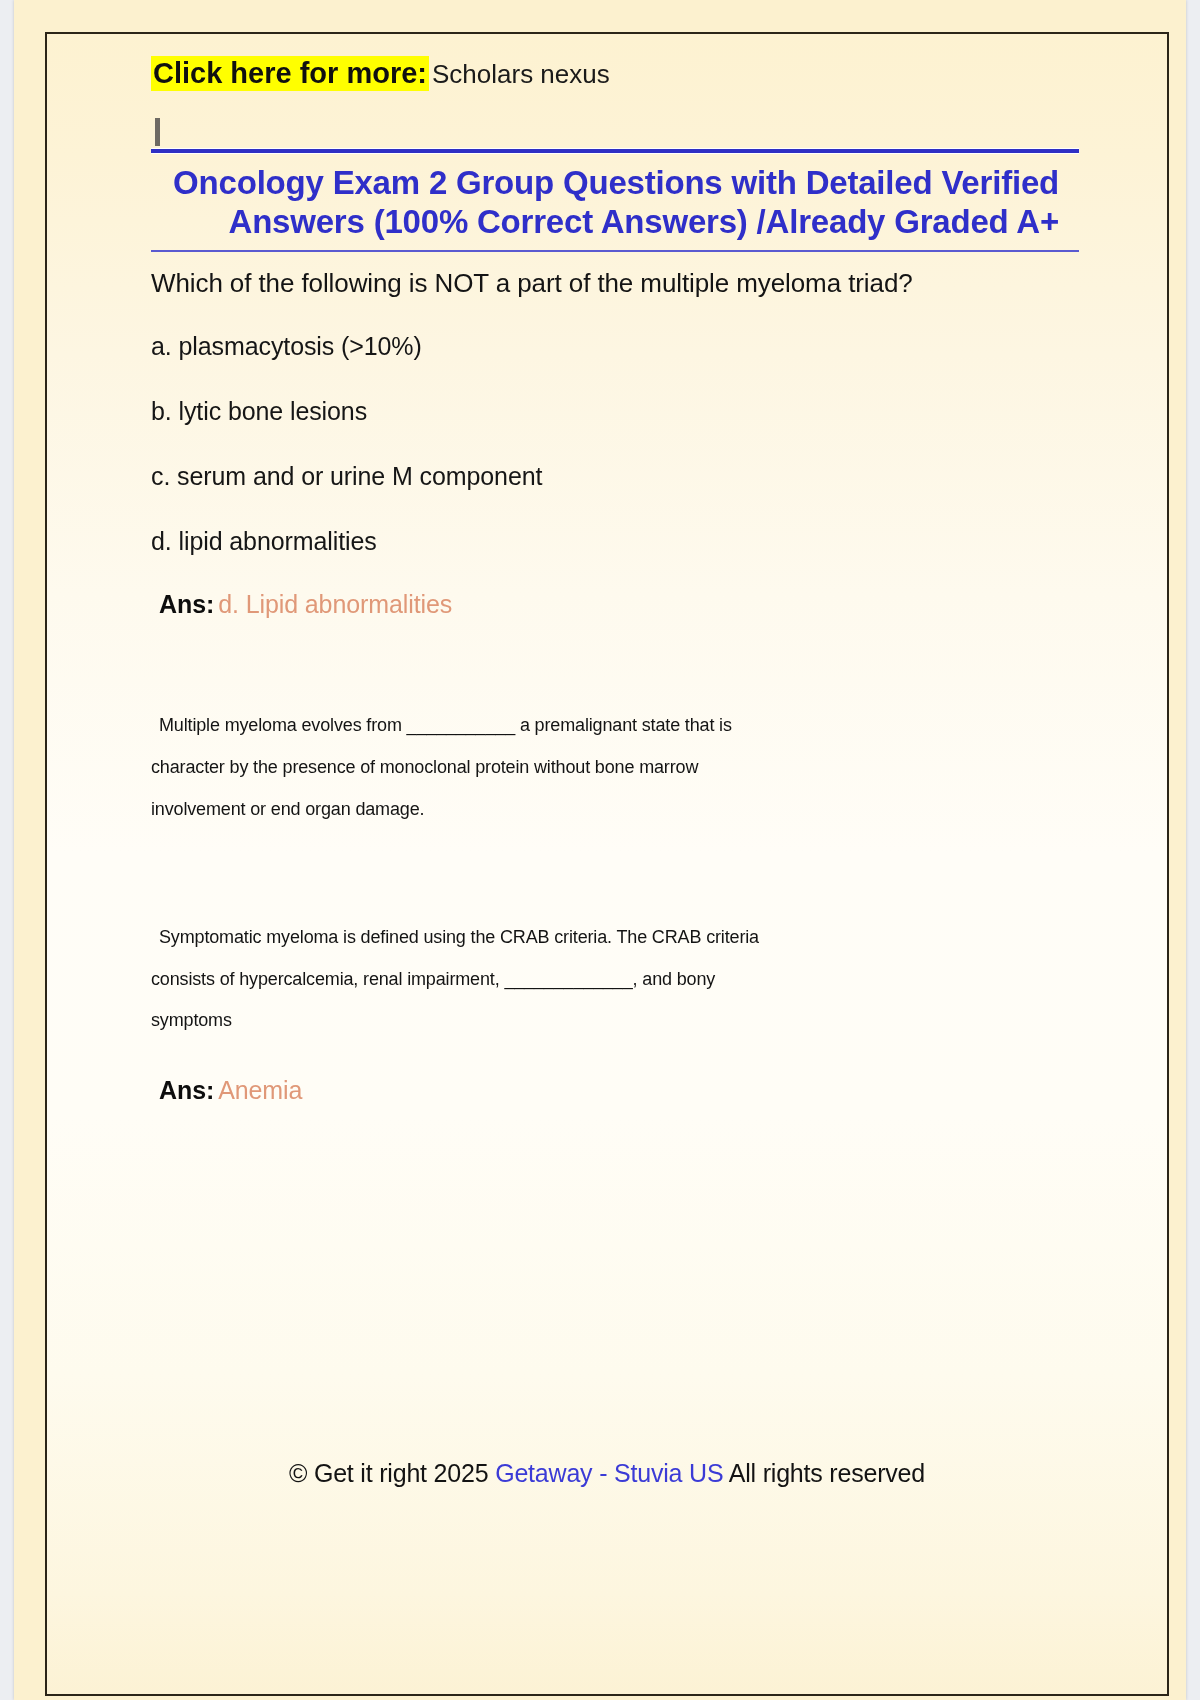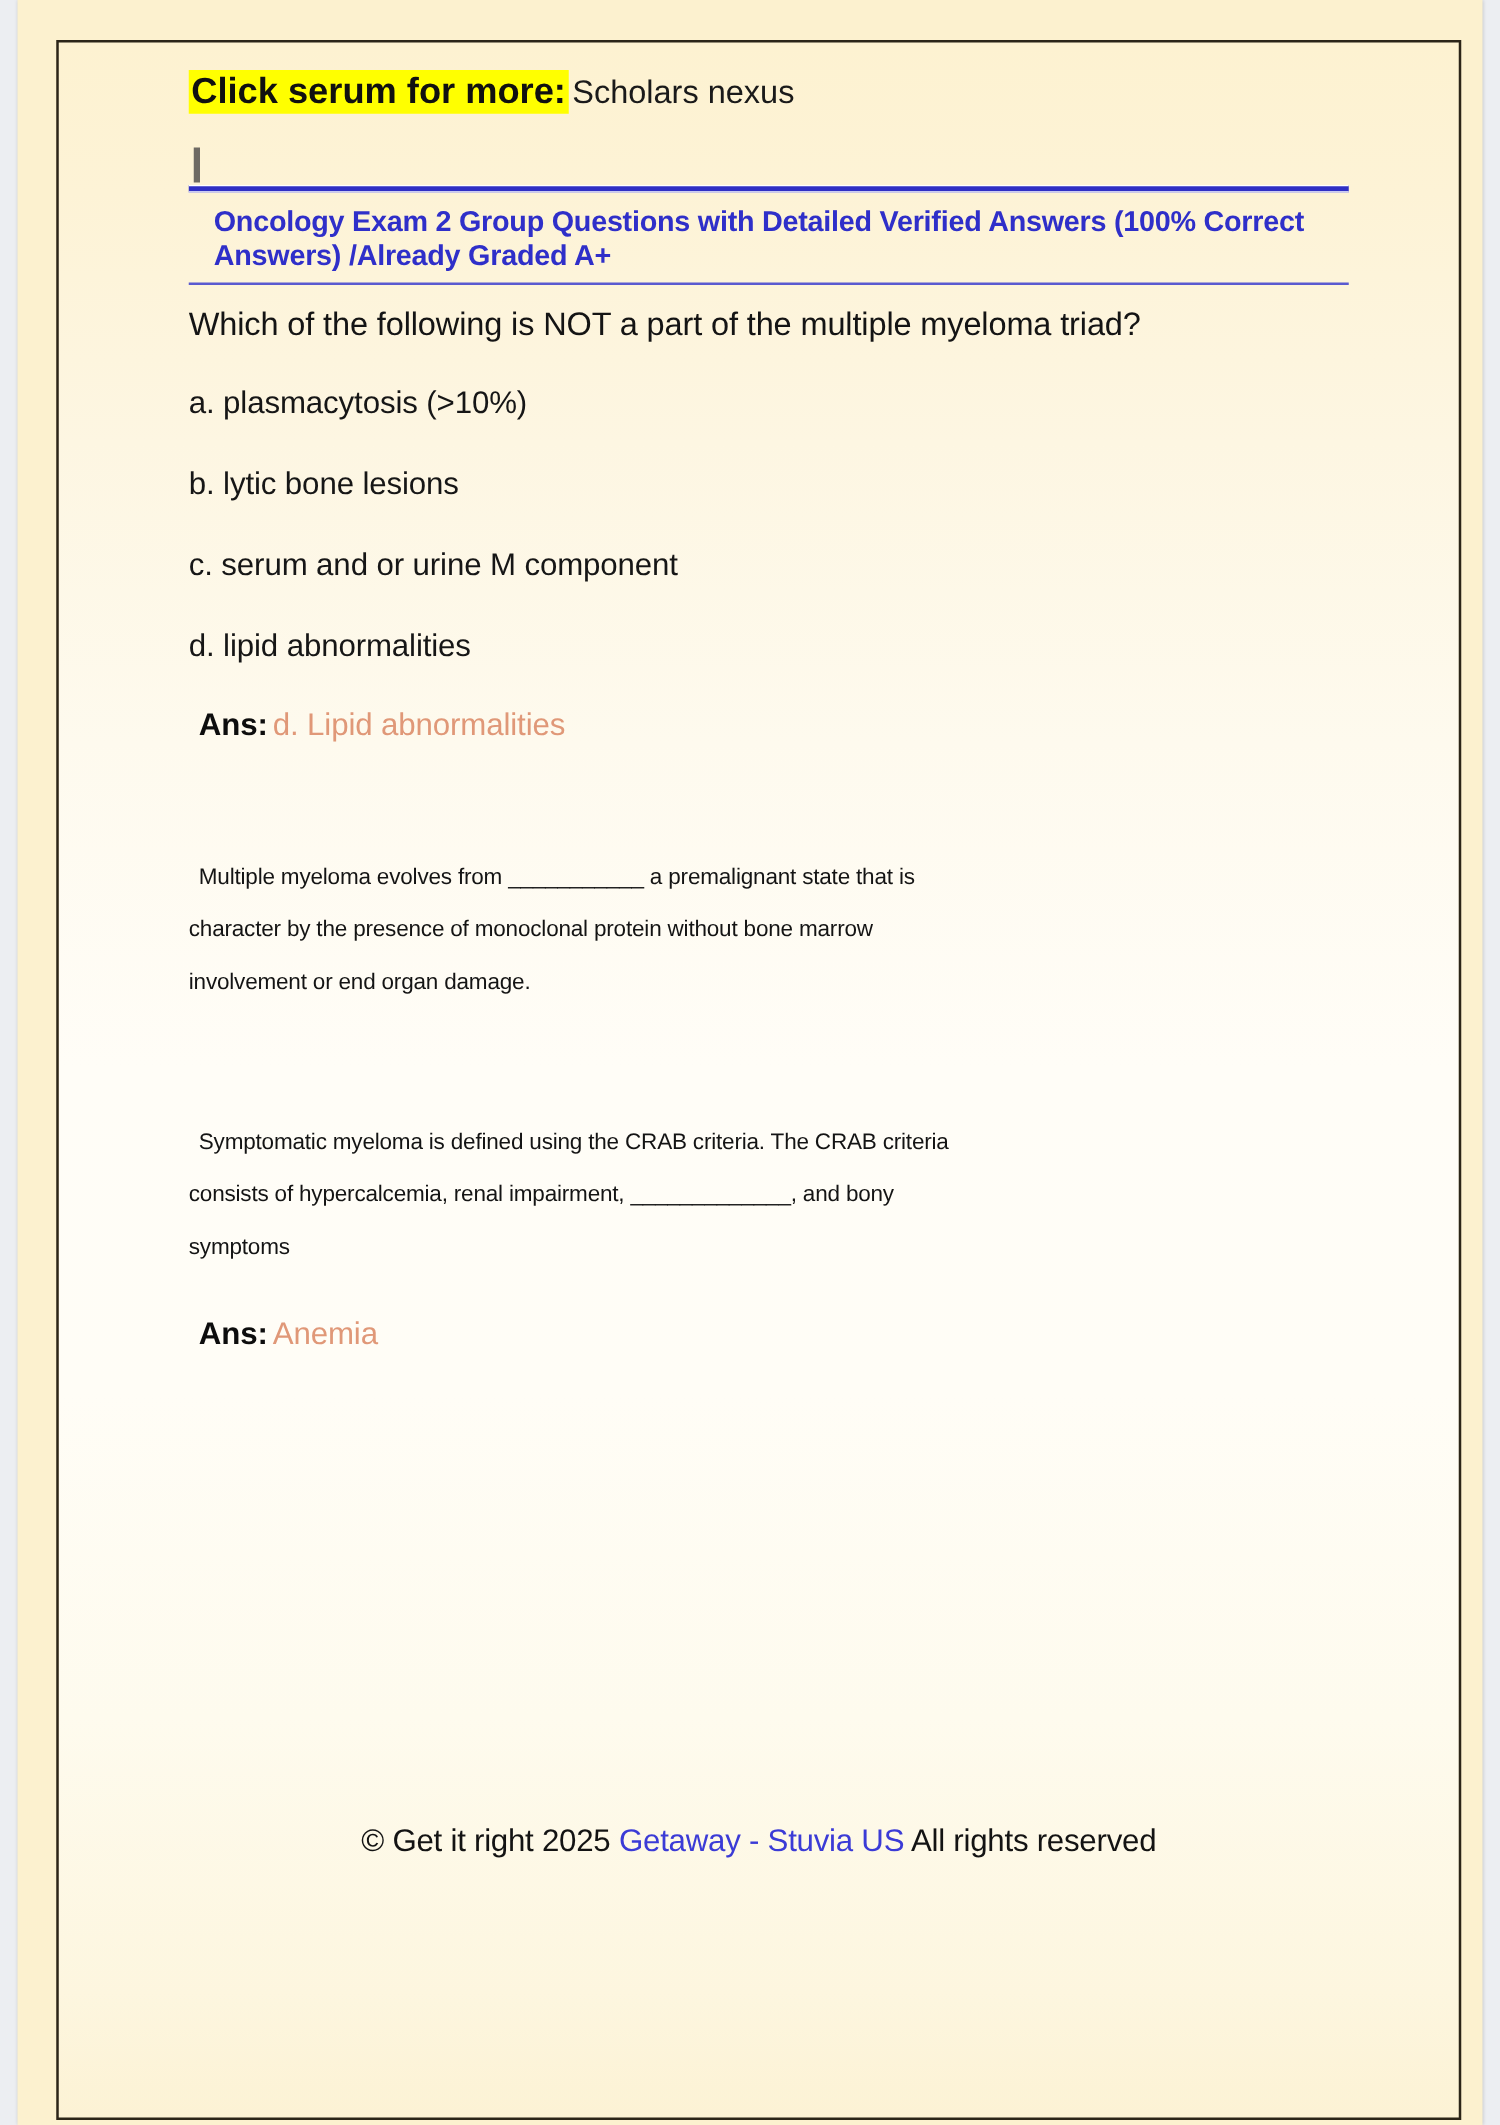--- a/index.html
+++ b/index.html
@@ -95,24 +95,24 @@
     margin: 0 0 0 0;
     width: 100%;
   }
   .rule-bottom {
     height: 2px;
     background: #5a5ad0;
     width: 100%;
     margin-top: 8px;
   }
   .doc-title {
-    text-align: left;
+    text-align: right;
     color: #2f2fc9;
     font-weight: bold;
-    font-size: 23px;
+    font-size: 33px;
     line-height: 1.18;
     letter-spacing: -0.2px;
     padding: 10px 20px 0 20px;
     font-family: "Liberation Sans", sans-serif;
   }
 
   
   .q-text {
     font-size: 26px;
     color: #141414;
@@ -167,21 +167,21 @@
   .footer .lnk { color: #3b3bd6; }
 </style>
 </head>
 <body>
 
 <div class="page-outer">
   <div class="page-inner">
     <div class="content">
 
       <div class="header-line">
-        <span class="hl-highlight">Click serum for more:</span><span class="hl-rest">Scholars nexus</span>
+        <span class="hl-highlight">Click here for more:</span><span class="hl-rest">Scholars nexus</span>
       </div>
 
       <div class="caret-row">
         <span class="caret"></span>
       </div>
 
       <div class="rule-top"></div>
       <div class="doc-title">Oncology Exam 2 Group Questions with Detailed Verified Answers (100% Correct Answers) /Already Graded A+</div>
       <div class="rule-bottom"></div>
 

